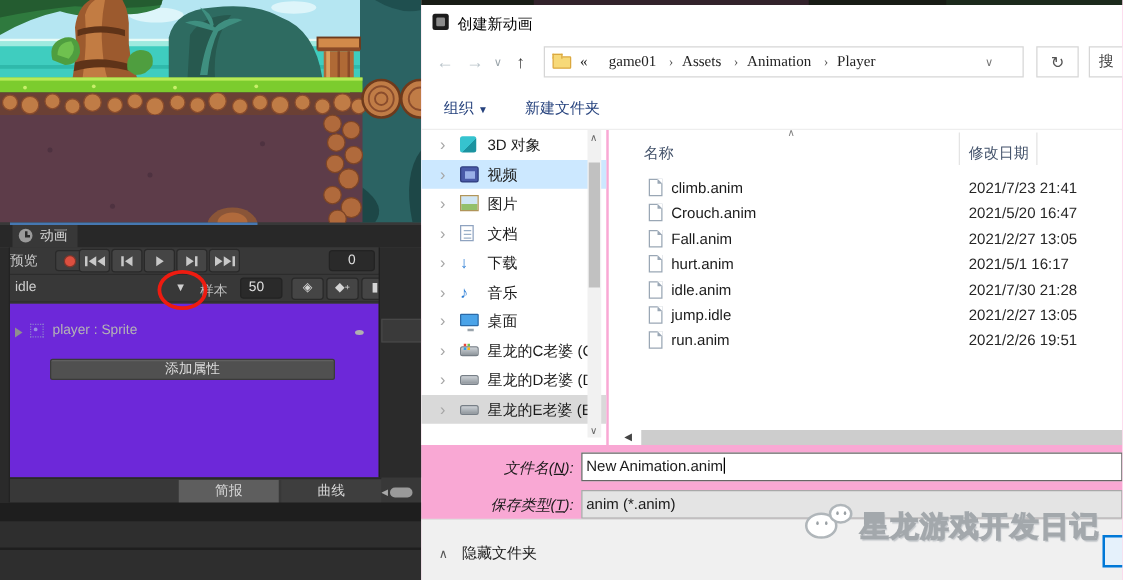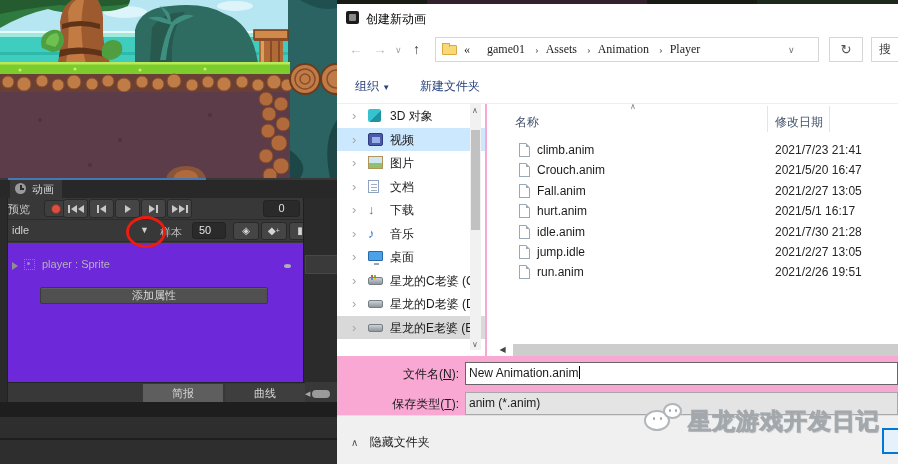--- a/index.html
+++ b/index.html
@@ -99,21 +99,21 @@
   .colsep { position:absolute; top:2px; width:1px; height:26px; background:#e4e4e4; }
   .file-rows { position:absolute; left:0; top:36px; width:411px; }
   .file-row { position:relative; height:20.4px; }
   .ico-file { position:absolute; left:32px; top:3px; width:11px; height:14px; background:#fff; border:1px solid #9aa7b5; }
   .ico-file:before { content:""; position:absolute; right:-1px; top:-1px; width:0; height:0; border-left:4px solid #9aa7b5; border-top:4px solid #fff; }
   .fname { position:absolute; left:50px; top:3px; color:#1a1a1a; }
   .fdate { position:absolute; left:288px; top:3px; color:#262626; }
   .listscroll { position:absolute; left:150px; top:340px; width:411px; height:12px; }
   .listscroll .larrow { position:absolute; left:8px; top:0; width:15px; height:12px; color:#444; font-size:8px; text-align:center; line-height:12px; }
   .listscroll .thumb { position:absolute; left:26px; top:0; width:385px; height:12px; background:#cdcdcd; }
-  .fieldlabel { position:absolute; width:116px; text-align:right; font-size:12px; color:#1a1a1a; }
+  .fieldlabel { position:absolute; width:116px; text-align:right; font-size:12px; color:#1a1a1a;font-style:italic; }
   .fieldlabel u { text-decoration:underline; }
   .fninput { position:absolute; left:128px; top:358px; width:433px; height:23px; border:1px solid #666; background:#fff; line-height:21px; padding-left:3px; white-space:nowrap; }
   .caret-i { display:inline-block; width:1px; height:13px; background:#000; vertical-align:-2px; margin-left:1px; }
   .ftselect { position:absolute; left:128px; top:388px; width:433px; height:23px; border:1px solid #a8a8a8; background:#e4e4e4; line-height:21px; padding-left:3px; }
   .footsep { position:absolute; left:0; top:411px; width:561px; height:1px; background:#dfdfdf; }
   .bottombar { position:absolute; left:0; top:412px; width:561px; height:48px; background:#f0f0f0; }
   .hidefolders { position:absolute; left:14px; top:18px; color:#1a1a1a; font-size:12px; }
   .hidefolders .chev { color:#555; font-size:10px; margin-right:8px; }
   .savebtn { position:absolute; left:545px; top:424px; width:30px; height:26px; background:#e5f1fb; border:2px solid #0078d7; }
 

